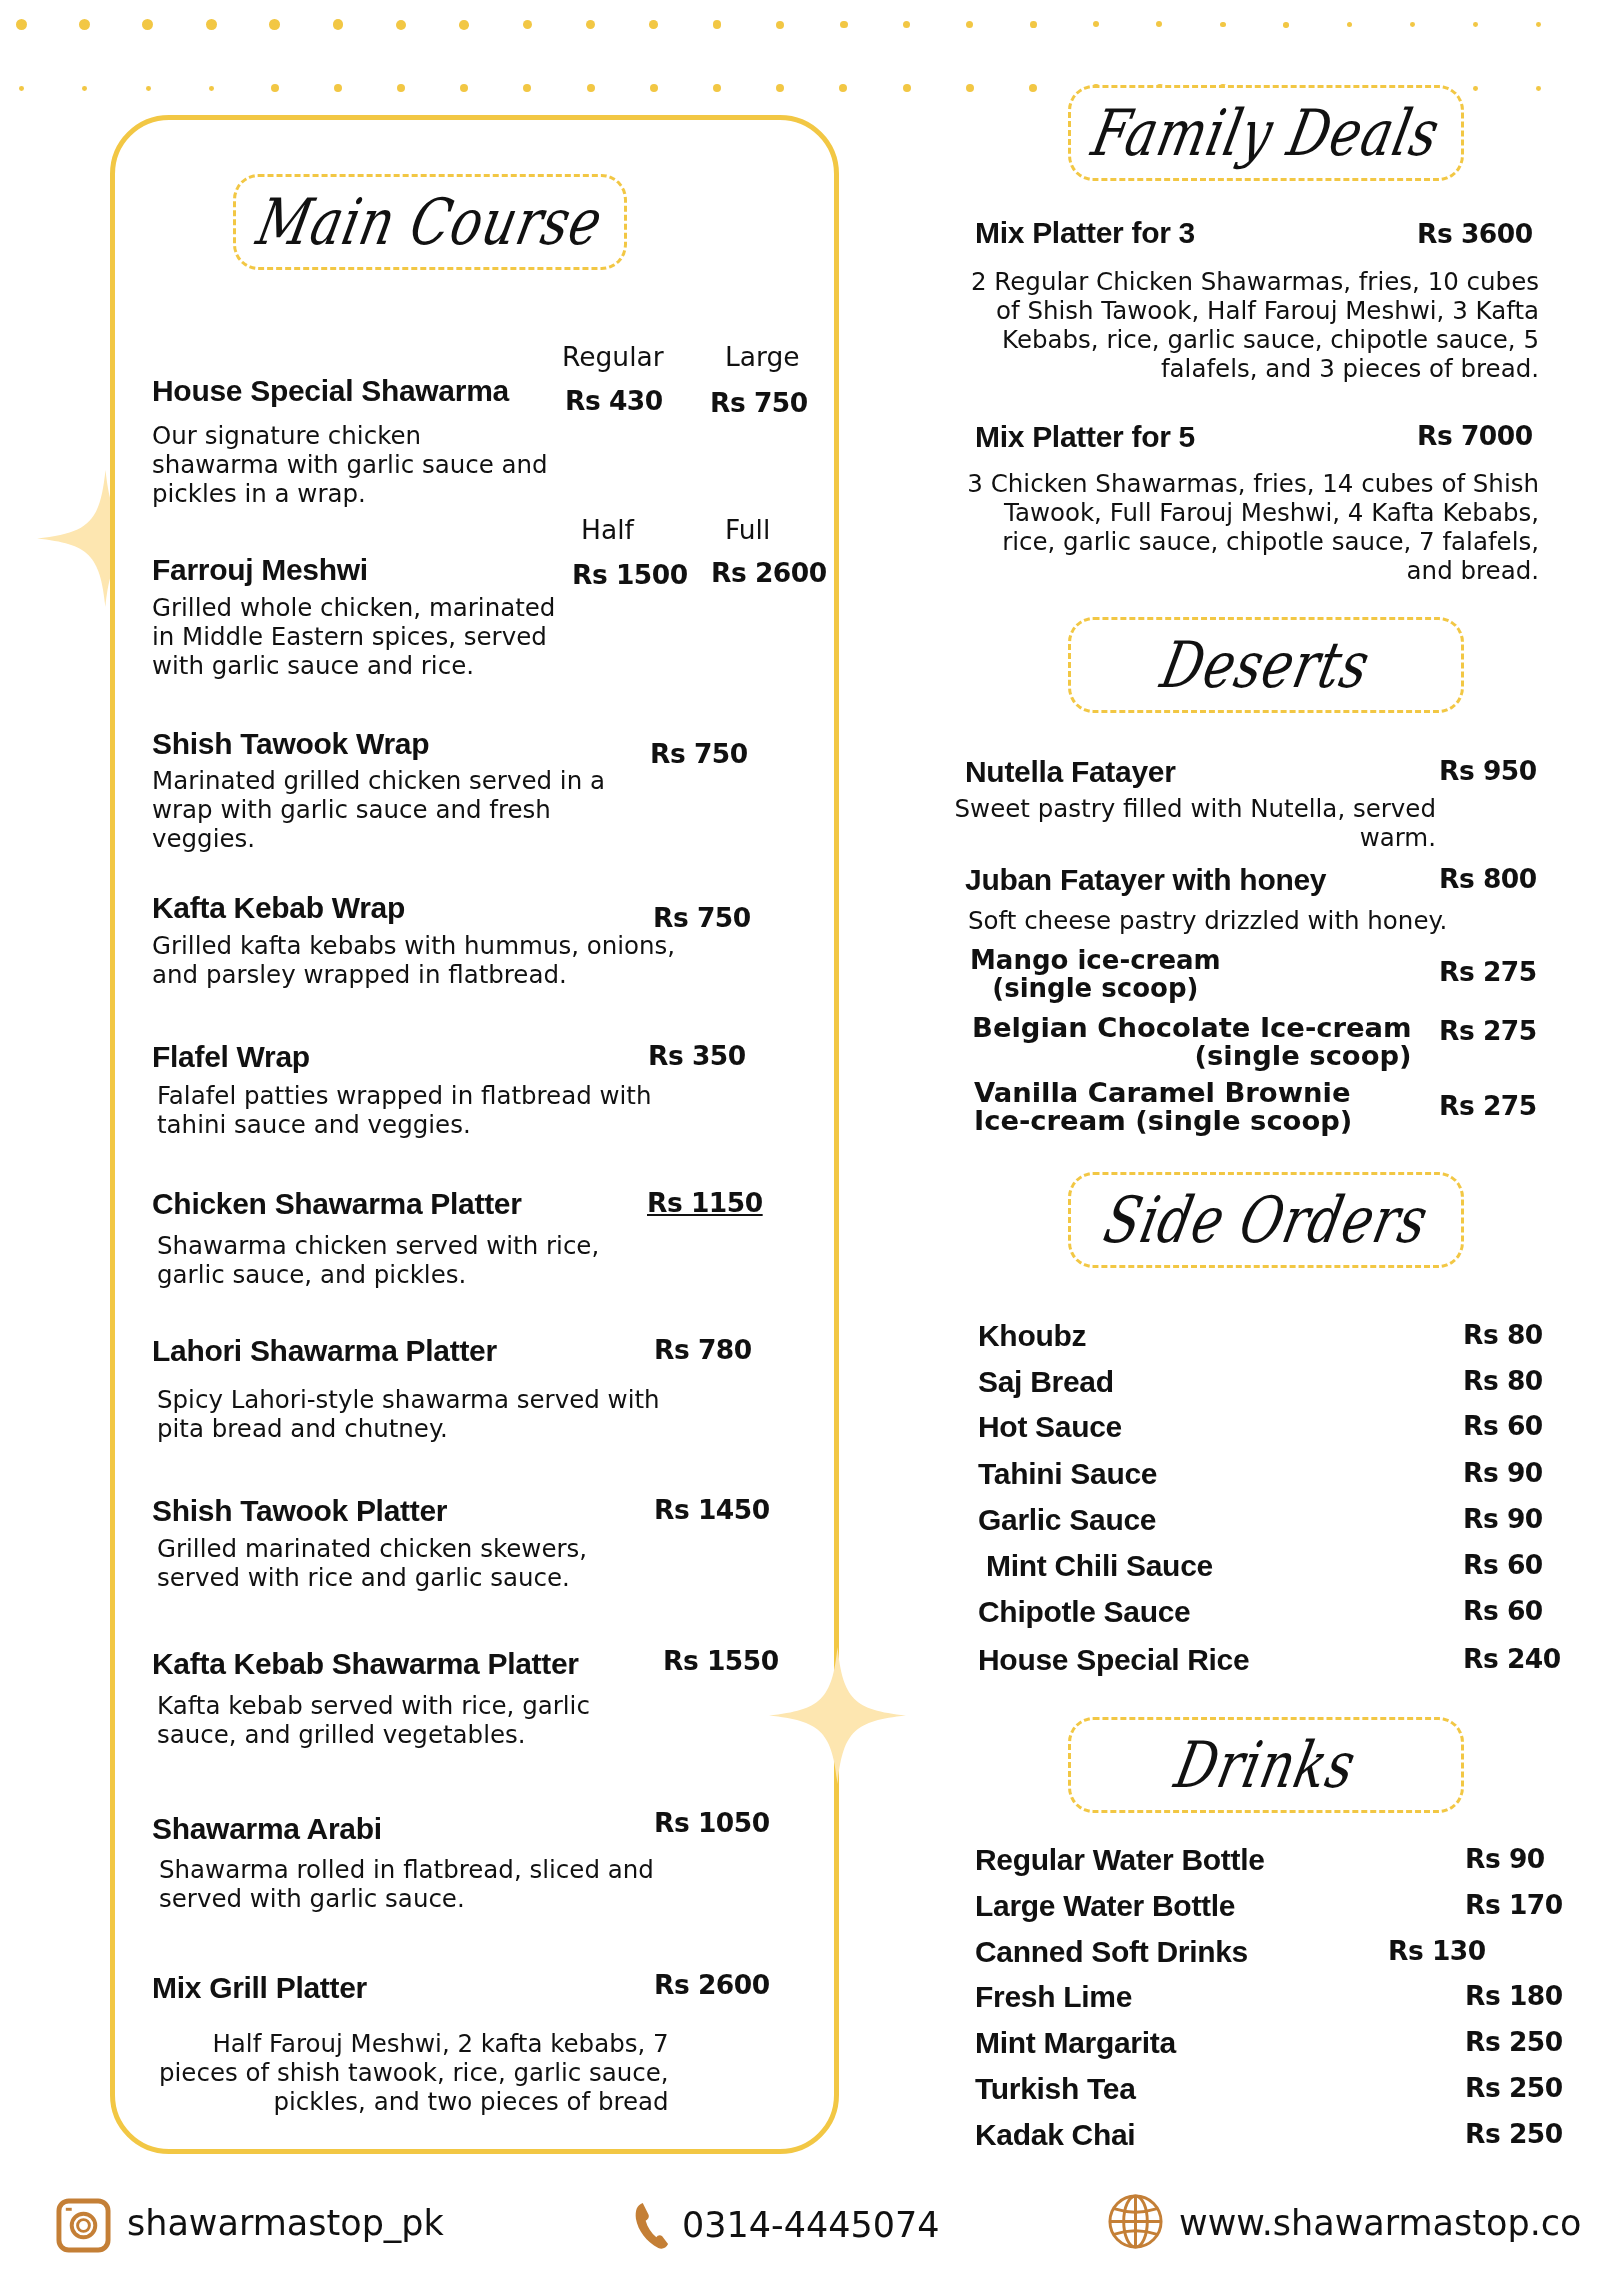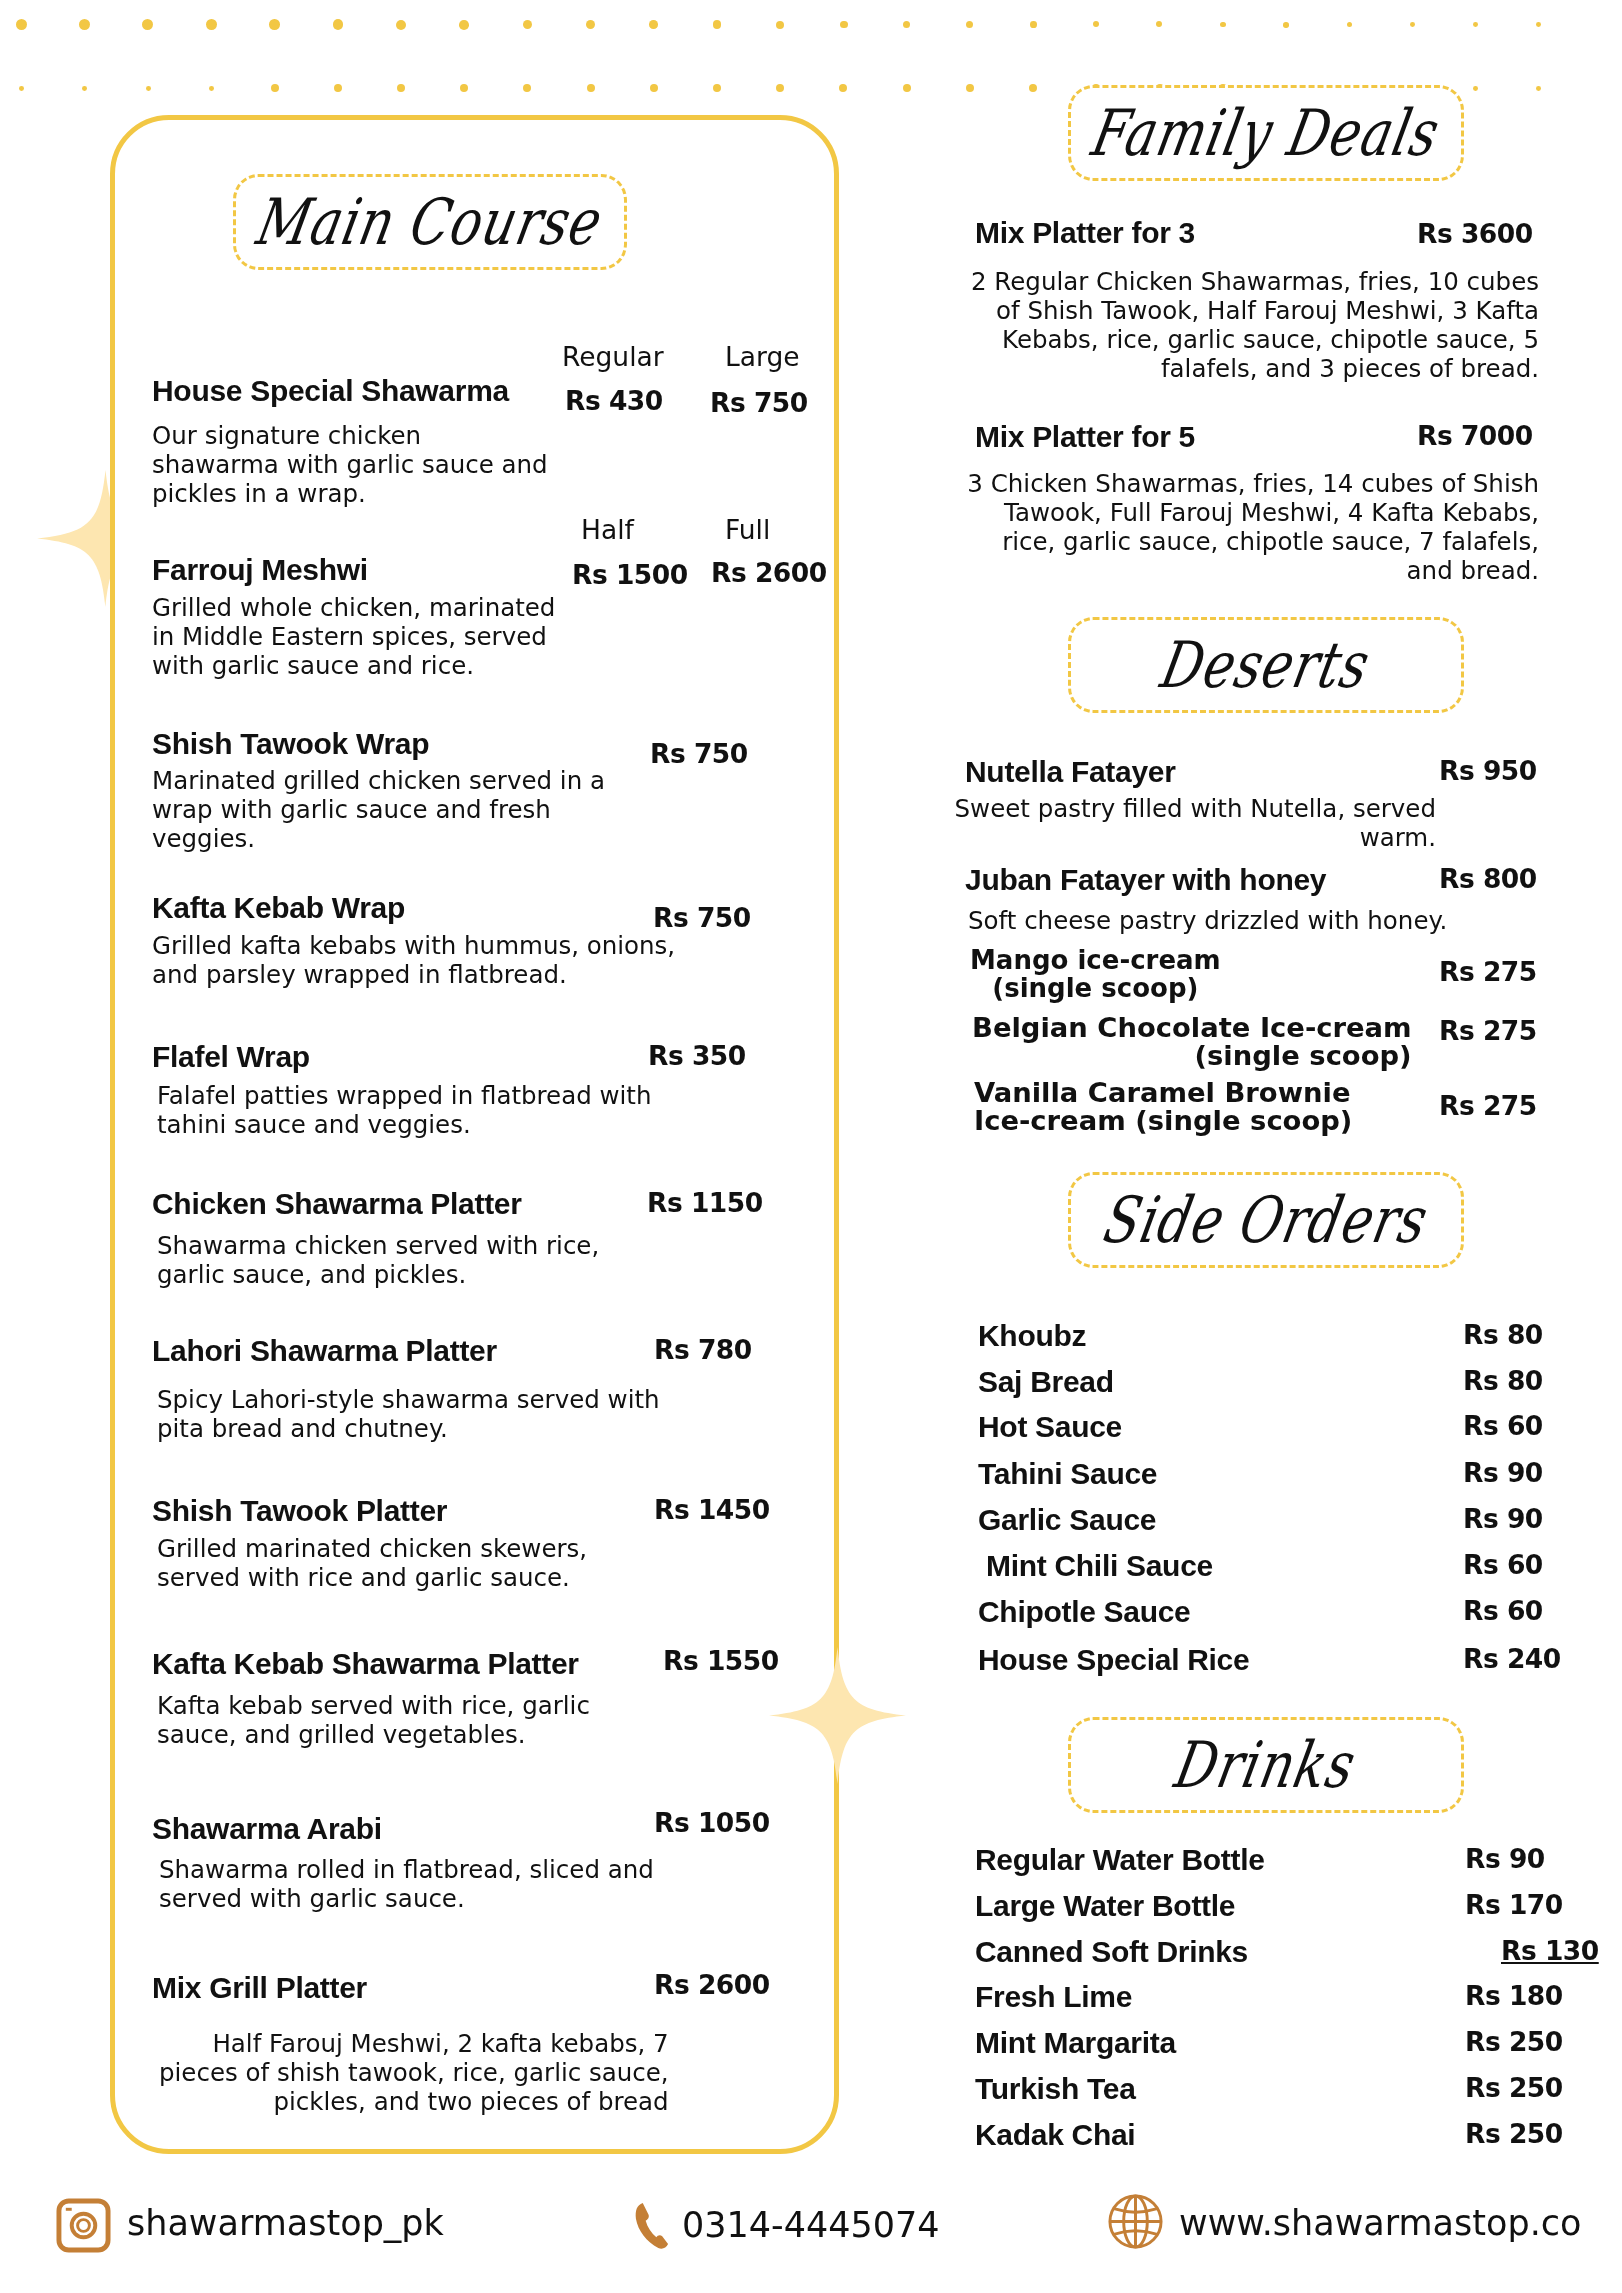--- a/index.html
+++ b/index.html
@@ -127,21 +127,21 @@
 and parsley wrapped in flatbread.</div>
 </div>
 <div>
   <span class="name" style="left:152px;top:1040px;">Flafel Wrap</span>
   <span class="price" style="left:648px;top:1040px;">Rs 350</span>
   <div class="desc" style="left:157px;top:1081px;">Falafel patties wrapped in flatbread with
 tahini sauce and veggies.</div>
 </div>
 <div>
   <span class="name" style="left:152px;top:1187px;">Chicken Shawarma Platter</span>
-  <span class="price" style="left:647px;top:1187px;">Rs 1150</span>
+  <span class="price" style="left:647px;top:1187px;text-decoration:underline;">Rs 1150</span>
   <div class="desc" style="left:157px;top:1231px;">Shawarma chicken served with rice,
 garlic sauce, and pickles.</div>
 </div>
 <div>
   <span class="name" style="left:152px;top:1334px;">Lahori Shawarma Platter</span>
   <span class="price" style="left:654px;top:1334px;">Rs 780</span>
   <div class="desc" style="left:157px;top:1385px;">Spicy Lahori-style shawarma served with
 pita bread and chutney.</div>
 </div>
 <div>
@@ -265,21 +265,21 @@
     <div>
          <span class="name" style="left:975px;top:1843px;">Regular Water Bottle</span>
          <span class="price" style="left:1465px;top:1843px;">Rs 90</span>
        </div>
     <div>
          <span class="name" style="left:975px;top:1889px;">Large Water Bottle</span>
          <span class="price" style="left:1465px;top:1889px;">Rs 170</span>
        </div>
     <div>
          <span class="name" style="left:975px;top:1935px;">Canned Soft Drinks</span>
-         <span class="price" style="left:1501px;top:1935px;text-decoration:underline;">Rs 130</span>
+         <span class="price" style="left:1388px;top:1935px;">Rs 130</span>
        </div>
     <div>
          <span class="name" style="left:975px;top:1980px;">Fresh Lime</span>
          <span class="price" style="left:1465px;top:1980px;">Rs 180</span>
        </div>
     <div>
          <span class="name" style="left:975px;top:2026px;">Mint Margarita</span>
          <span class="price" style="left:1465px;top:2026px;">Rs 250</span>
        </div>
     <div>

